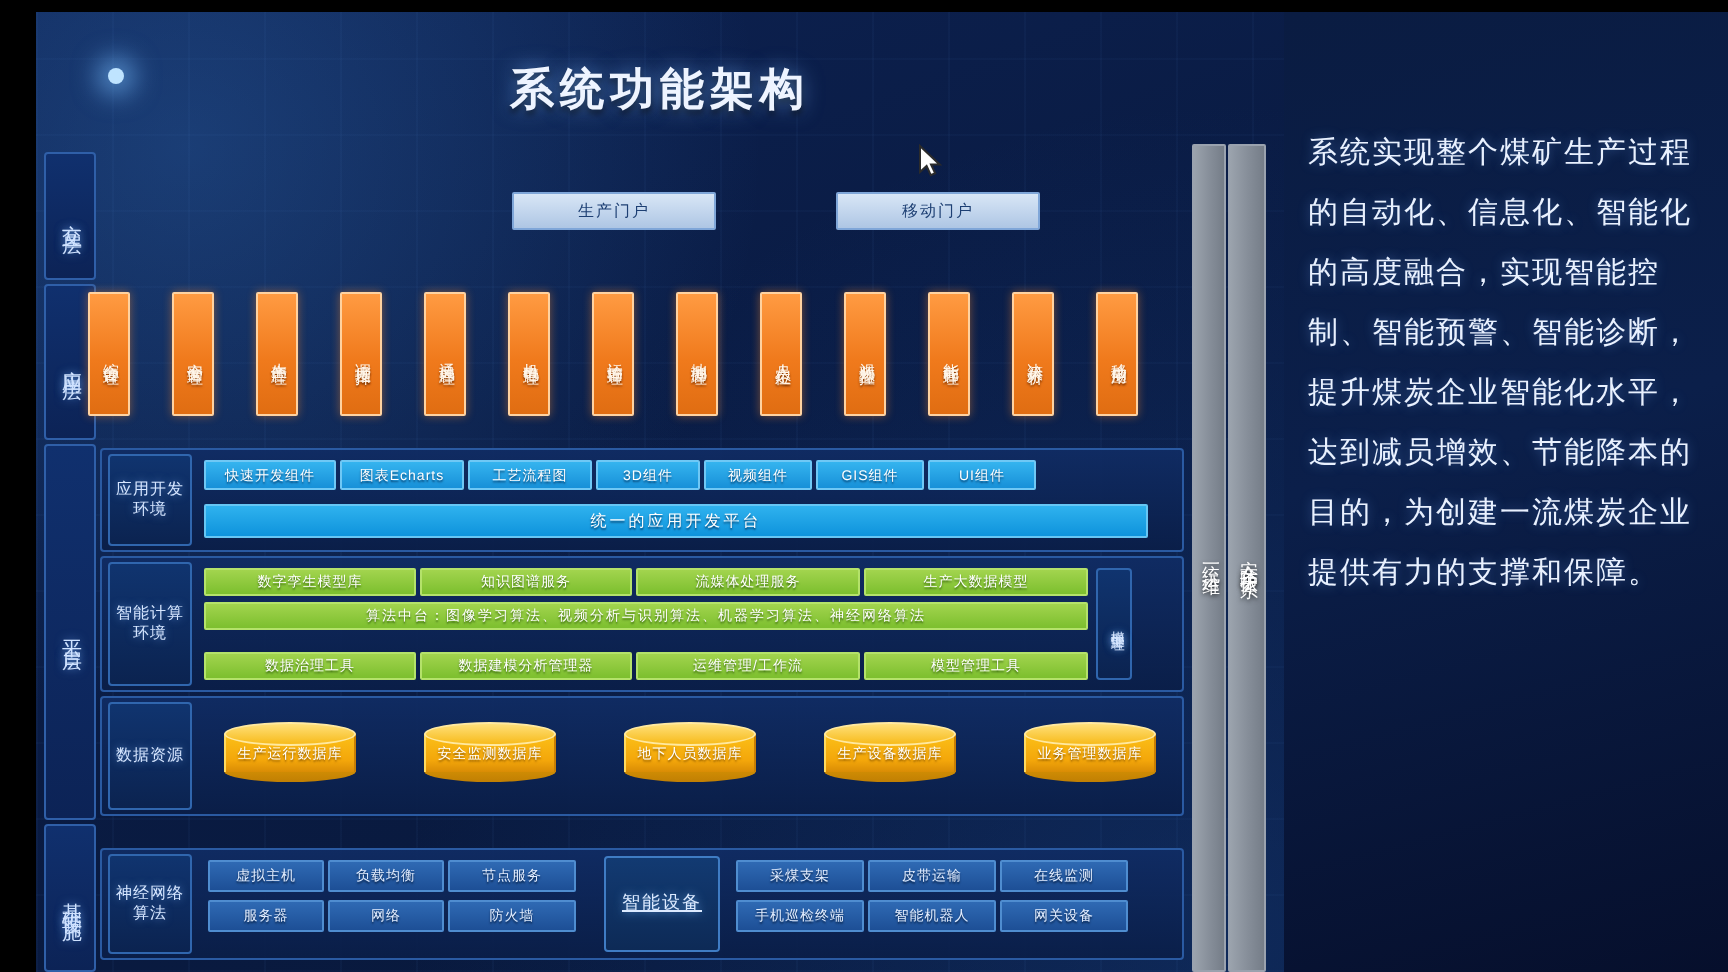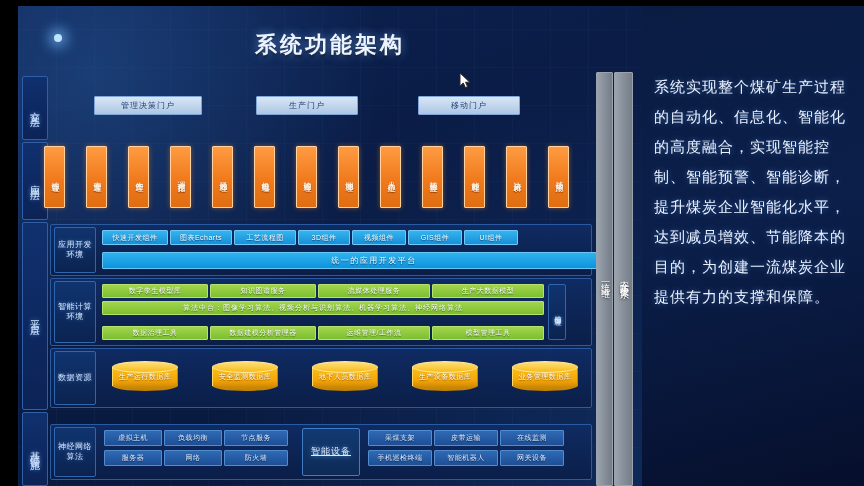--- a/index.html
+++ b/index.html
@@ -55,21 +55,21 @@
     text-shadow:0 0 4px rgba(120,180,255,.6);}
 
   .bluechip{position:absolute;height:13px;border:1px solid #6fc8f5;border-radius:1px;
     background:linear-gradient(180deg,#35b4ef,#1790d8);
     display:flex;align-items:center;justify-content:center;
     color:#ffffff;font-size:7px;letter-spacing:.5px;
     text-shadow:0 1px 1px rgba(0,40,80,.75);}
   .widebar{position:absolute;height:15px;border:1px solid #66c6f4;border-radius:1px;
     background:linear-gradient(180deg,#2fb2ee,#0e93dc);
     display:flex;align-items:center;justify-content:center;
-    color:#fff;font-size:8px;letter-spacing:1.5px;text-shadow:0 1px 1px rgba(0,40,80,.8);padding-left:36px;}
+    color:#fff;font-size:8px;letter-spacing:1.5px;text-shadow:0 1px 1px rgba(0,40,80,.8);}
   .greenchip{position:absolute;height:12px;border:1px solid #b4e26a;border-radius:1px;
     background:linear-gradient(180deg,#a2d44e,#7cbf2e);
     display:flex;align-items:center;justify-content:center;
     color:#ffffff;font-size:7px;letter-spacing:.5px;text-shadow:0 1px 1px rgba(30,70,0,.75);}
   .greenwide{position:absolute;height:12px;border:1px solid #b4e26a;border-radius:1px;
     background:linear-gradient(180deg,#a2d44e,#7cbf2e);
     display:flex;align-items:center;justify-content:center;
     color:#ffffff;font-size:7px;letter-spacing:1px;text-shadow:0 1px 1px rgba(30,70,0,.75);}
 
   .cyl{position:absolute;width:66px;height:30px;}
@@ -99,21 +99,21 @@
     background:linear-gradient(90deg,#9ba3ad,#878f9a 50%,#757d88);
     display:flex;align-items:center;justify-content:center;}
   .pillar span{writing-mode:vertical-rl;text-orientation:upright;color:#ffffff;font-size:9px;
     letter-spacing:2px;line-height:1.1;text-shadow:0 1px 2px rgba(0,0,0,.6);}
 
   
   #desc{position:absolute;left:642px;top:6px;width:222px;height:480px;
     background:linear-gradient(165deg,#0a1c42,#0b1f4a 45%,#060f2c 100%);}
   #desc-text{position:absolute;left:12px;right:12px;top:56px;
     color:#e9f1ff;font-size:15px;line-height:2.0;letter-spacing:1px;
-    text-shadow:0 0 6px rgba(110,170,255,.45);margin-top:10px;}
+    text-shadow:0 0 6px rgba(110,170,255,.45);}
 
   
   #logo{position:absolute;right:6px;top:2px;width:78px;height:38px;}
   #logo-text{position:absolute;right:2px;top:7px;text-align:right;line-height:1.15;}
   #logo-name{color:#eaf1ff;font-size:9px;letter-spacing:1px;text-shadow:0 0 5px rgba(150,200,255,.7);}
   #logo-sub{color:#ffb0b8;font-size:6px;letter-spacing:.5px;}
 
   
   #cursor{position:absolute;left:441px;top:66px;width:12px;height:17px;}
 </style>
@@ -134,21 +134,20 @@
     <div class="rail" style="top:136px;height:76px">
       <span>应用层</span>
     </div>
     <div class="rail" style="top:216px;height:186px">
       <span>平台层</span>
     </div>
     <div class="rail" style="top:406px;height:72px">
       <span>基础设施</span>
     </div>
 
-    <div class="portal" style="left:76px;top:90px;width:106px">管理决策门户</div>
     <div class="portal" style="left:400px;top:90px;width:100px">移动门户</div>
     <div class="portal" style="left:238px;top:90px;width:100px">生产门户</div>
 
     <div class="appbox" style="left:26px">
         <span>综合管理</span>
       </div>
     <div class="appbox" style="left:68px">
         <span>安全管理</span>
       </div>
     <div class="appbox" style="left:110px">

